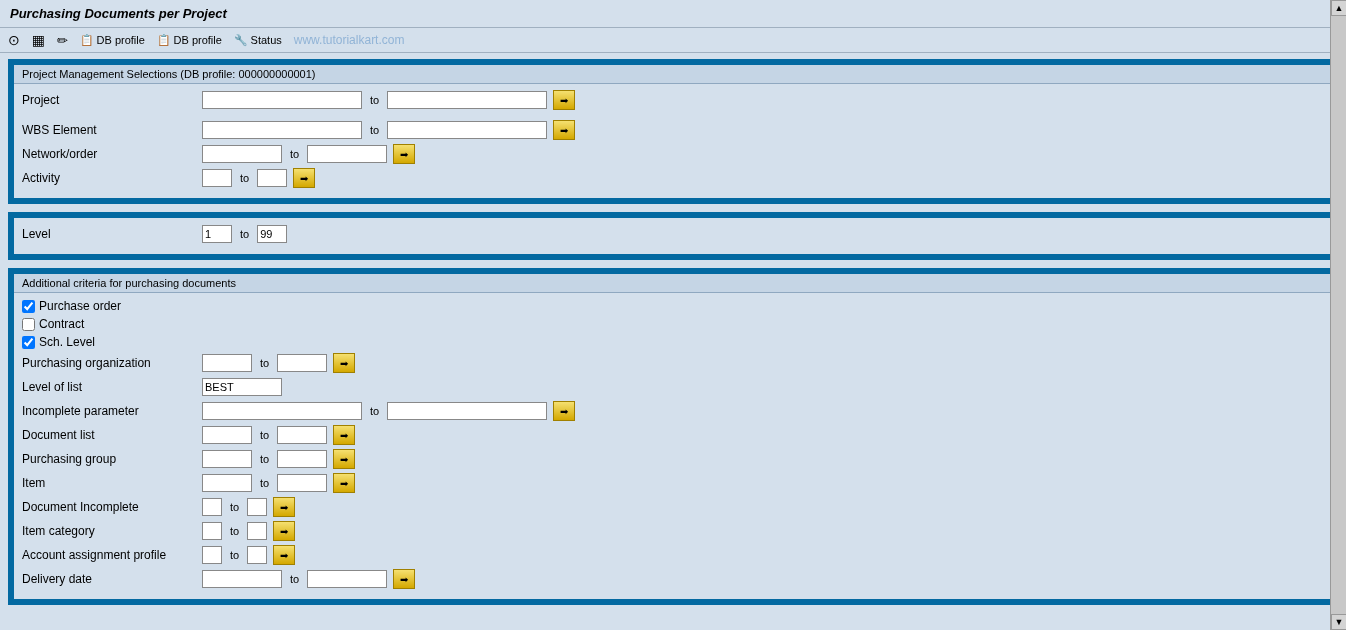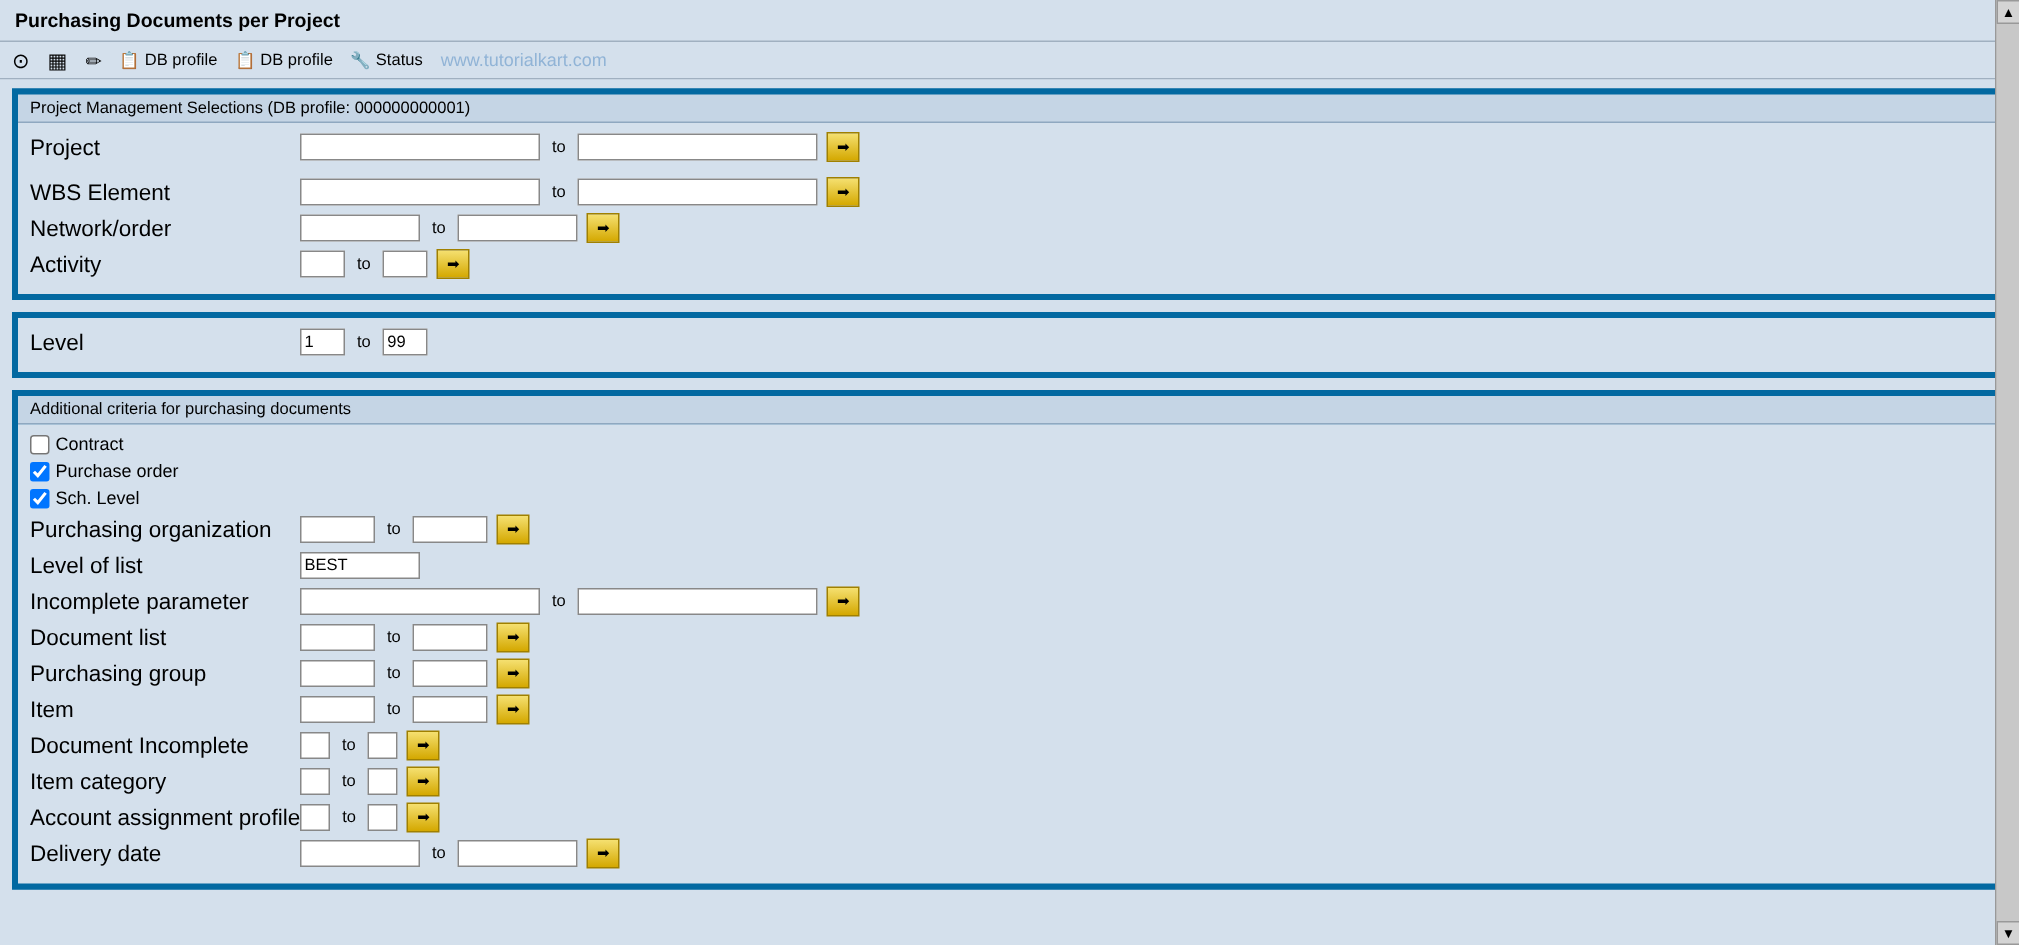--- a/index.html
+++ b/index.html
@@ -8,20 +8,21 @@
       font-size: 12px;
       background: #d4e0ec;
       color: #000;
       overflow: hidden;
     }
 
     .title-bar {
       background: #d4e0ec;
       padding: 6px 10px;
       font-weight: bold;
+      font-style: italic;
       font-size: 13px;
       border-bottom: 1px solid #a0b0c0;
     }
 
     .toolbar {
       background: #d4e0ec;
       padding: 4px 8px;
       display: flex;
       align-items: center;
       gap: 12px;
@@ -37,22 +38,22 @@
     }
 
     .main-content {
       padding: 6px 8px;
       overflow-y: auto;
       height: calc(630px - 70px);
       background: #d4e0ec;
     }
 
     .section {
-      background: #0369a1;
-      border: 4px solid #0369a1;
+      background: #f0abfc;
+      border: 6px solid #0369a1;
       margin-bottom: 8px;
     }
 
     .section-header {
       background: #c5d5e5;
       border-bottom: 1px solid #8fa8c0;
       padding: 3px 8px;
       font-size: 11px;
       color: #000;
     }
@@ -64,21 +65,21 @@
 
     .form-row {
       display: flex;
       align-items: center;
       margin-bottom: 4px;
       min-height: 20px;
     }
 
     .form-label {
       min-width: 180px;
-      font-size: 15px;
+      font-size: 12px;
       color: #000;
     }
 
     .form-input {
       height: 18px;
       border: 1px solid #888;
       background: #fff;
       font-size: 11px;
       padding: 0 2px;
     }
@@ -253,26 +254,26 @@
     </div>
   </div>
 
   <div class="section">
     <div class="section-header">
       <span>Additional criteria for purchasing documents</span>
     </div>
     <div class="section-body">
 
       <div class="checkbox-row">
+        <input type="checkbox" id="cb-po" checked="" style="">
+        <label for="cb-po">Purchase order</label>
+      </div>
+      <div class="checkbox-row">
         <input type="checkbox" id="cb-contract" style="">
         <label for="cb-contract">Contract</label>
-      </div>
-      <div class="checkbox-row">
-        <input type="checkbox" id="cb-po" checked="" style="">
-        <label for="cb-po">Purchase order</label>
       </div>
       <div class="checkbox-row">
         <input type="checkbox" id="cb-sch" checked="" style="">
         <label for="cb-sch">Sch. Level</label>
       </div>
 
       <div class="form-row">
         <span class="form-label">Purchasing organization</span>
         <input class="form-input form-input-sm" type="text" value="" style="">
         <span class="to-label">to</span>

